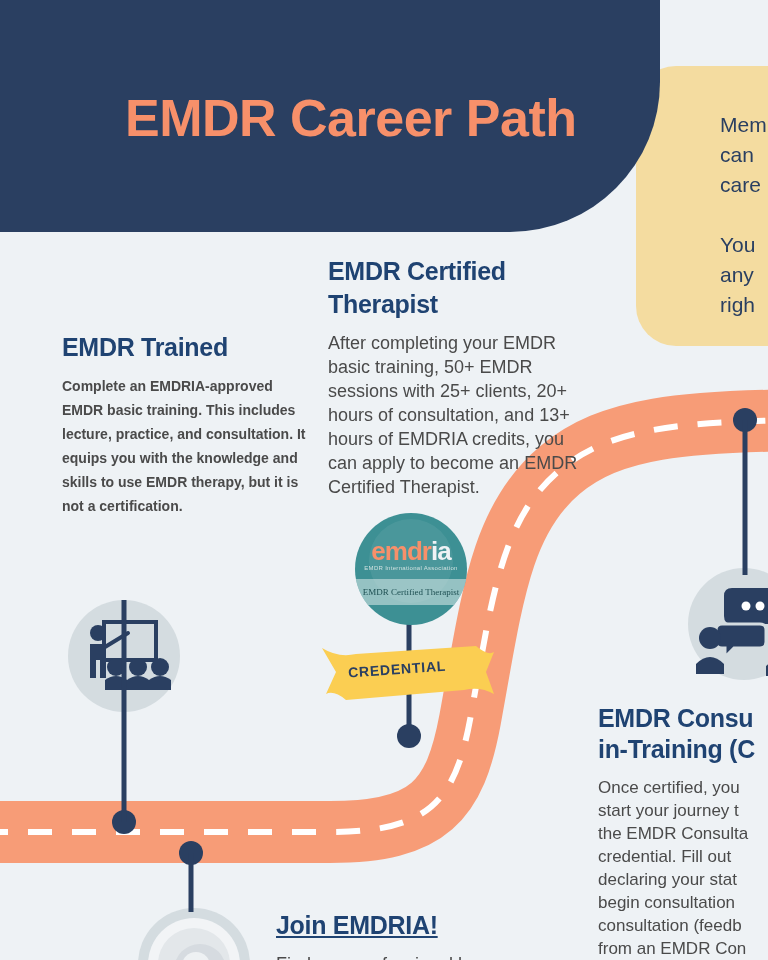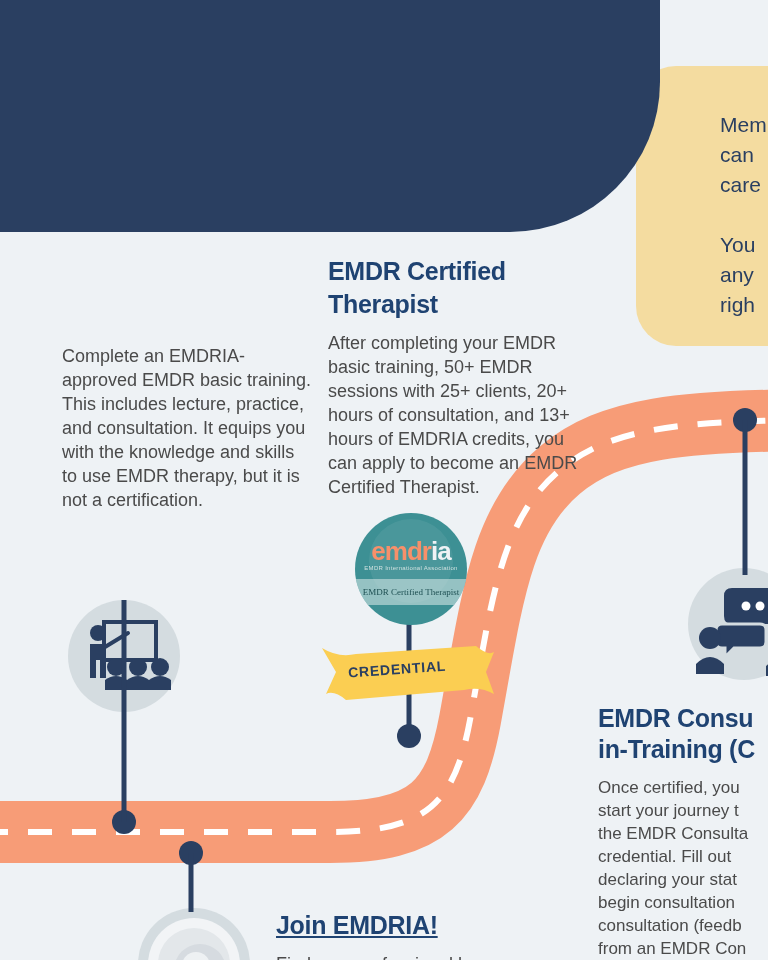--- a/index.html
+++ b/index.html
@@ -44,21 +44,21 @@
   
   .sec-title {
     color:#1f4372; font-weight:bold; letter-spacing:-0.3px;
   }
   .sec-body {
     color:#4a4a4a;
   }
 
   .blk-trained { position:absolute; left:62px; top:332px; width:250px; z-index:5; }
   .blk-trained .sec-title { font-size:25px; line-height:30px; }
-  .blk-trained .sec-body  { font-size:18px; line-height:24px; margin-top:12px; }
+  .blk-trained .sec-body  { font-size:14px; line-height:24px; margin-top:12px;font-weight:bold; }
 
   .blk-certified { position:absolute; left:328px; top:255px; width:270px; z-index:5; }
   .blk-certified .sec-title { font-size:25px; line-height:33px; }
   .blk-certified .sec-body  { font-size:18px; line-height:24px; margin-top:10px; }
 
   .blk-consultant { position:absolute; left:598px; top:703px; width:250px; z-index:5; }
   .blk-consultant .sec-title { font-size:25px; line-height:31px; white-space:nowrap; }
   .blk-consultant .sec-body  { font-size:17px; line-height:23px; margin-top:11px; white-space:nowrap; }
 
   .blk-join { position:absolute; left:276px; top:910px; width:300px; z-index:5; }
@@ -137,22 +137,24 @@
       <div>care</div>
     </div>
     <div class="note-p">
       <div>You</div>
       <div>any</div>
       <div>righ</div>
     </div>
   </div>
 
   <div class="header-band"></div>
+  <div class="header-title">EMDR Career Path</div>
 
   <div class="blk-trained">
+    <div class="sec-title">EMDR Trained</div>
     <div class="sec-body">Complete an EMDRIA-approved EMDR basic training. This includes lecture, practice, and consultation. It equips you with the knowledge and skills to use EMDR therapy, but it is not a certification.</div>
   </div>
 
   <div class="blk-certified">
     <div class="sec-title">EMDR Certified Therapist</div>
     <div class="sec-body">After completing your EMDR basic training, 50+ EMDR sessions with 25+ clients, 20+ hours of consultation, and 13+ hours of EMDRIA credits, you can apply to become an EMDR Certified Therapist.</div>
   </div>
 
   <div class="blk-consultant">
     <div class="sec-title">

